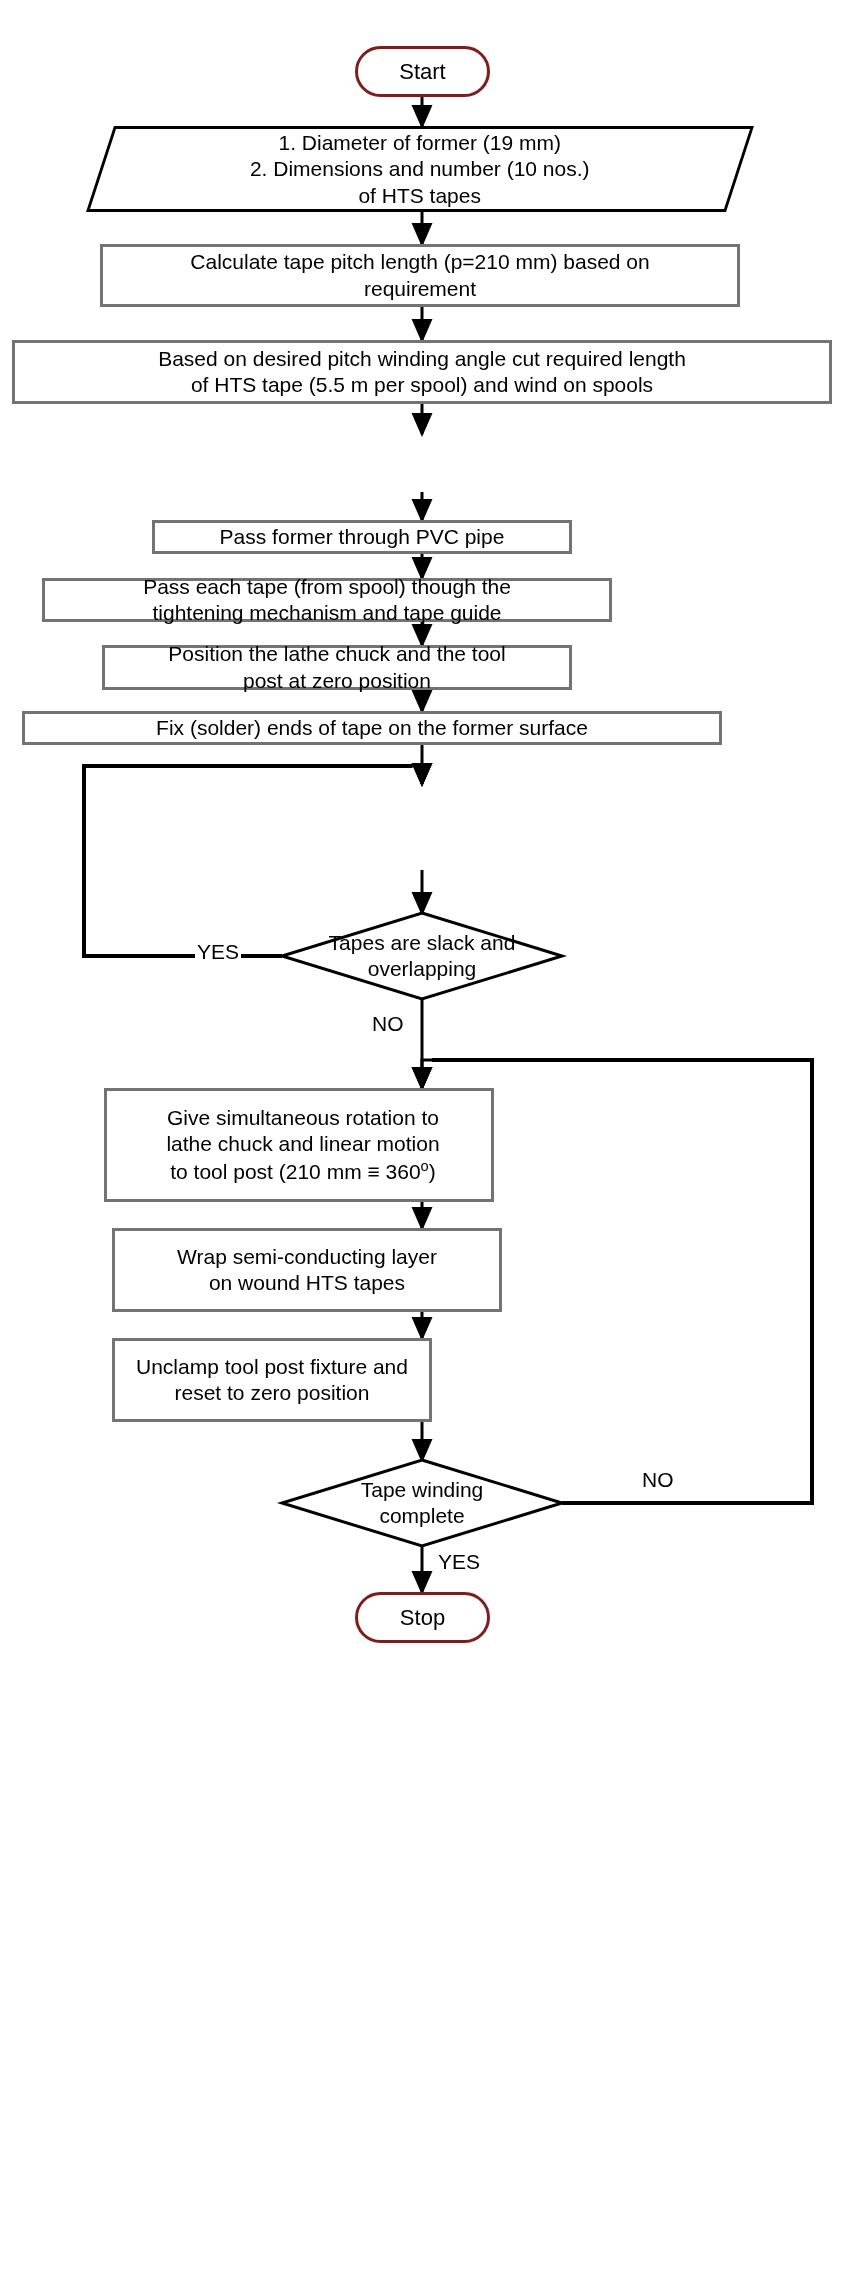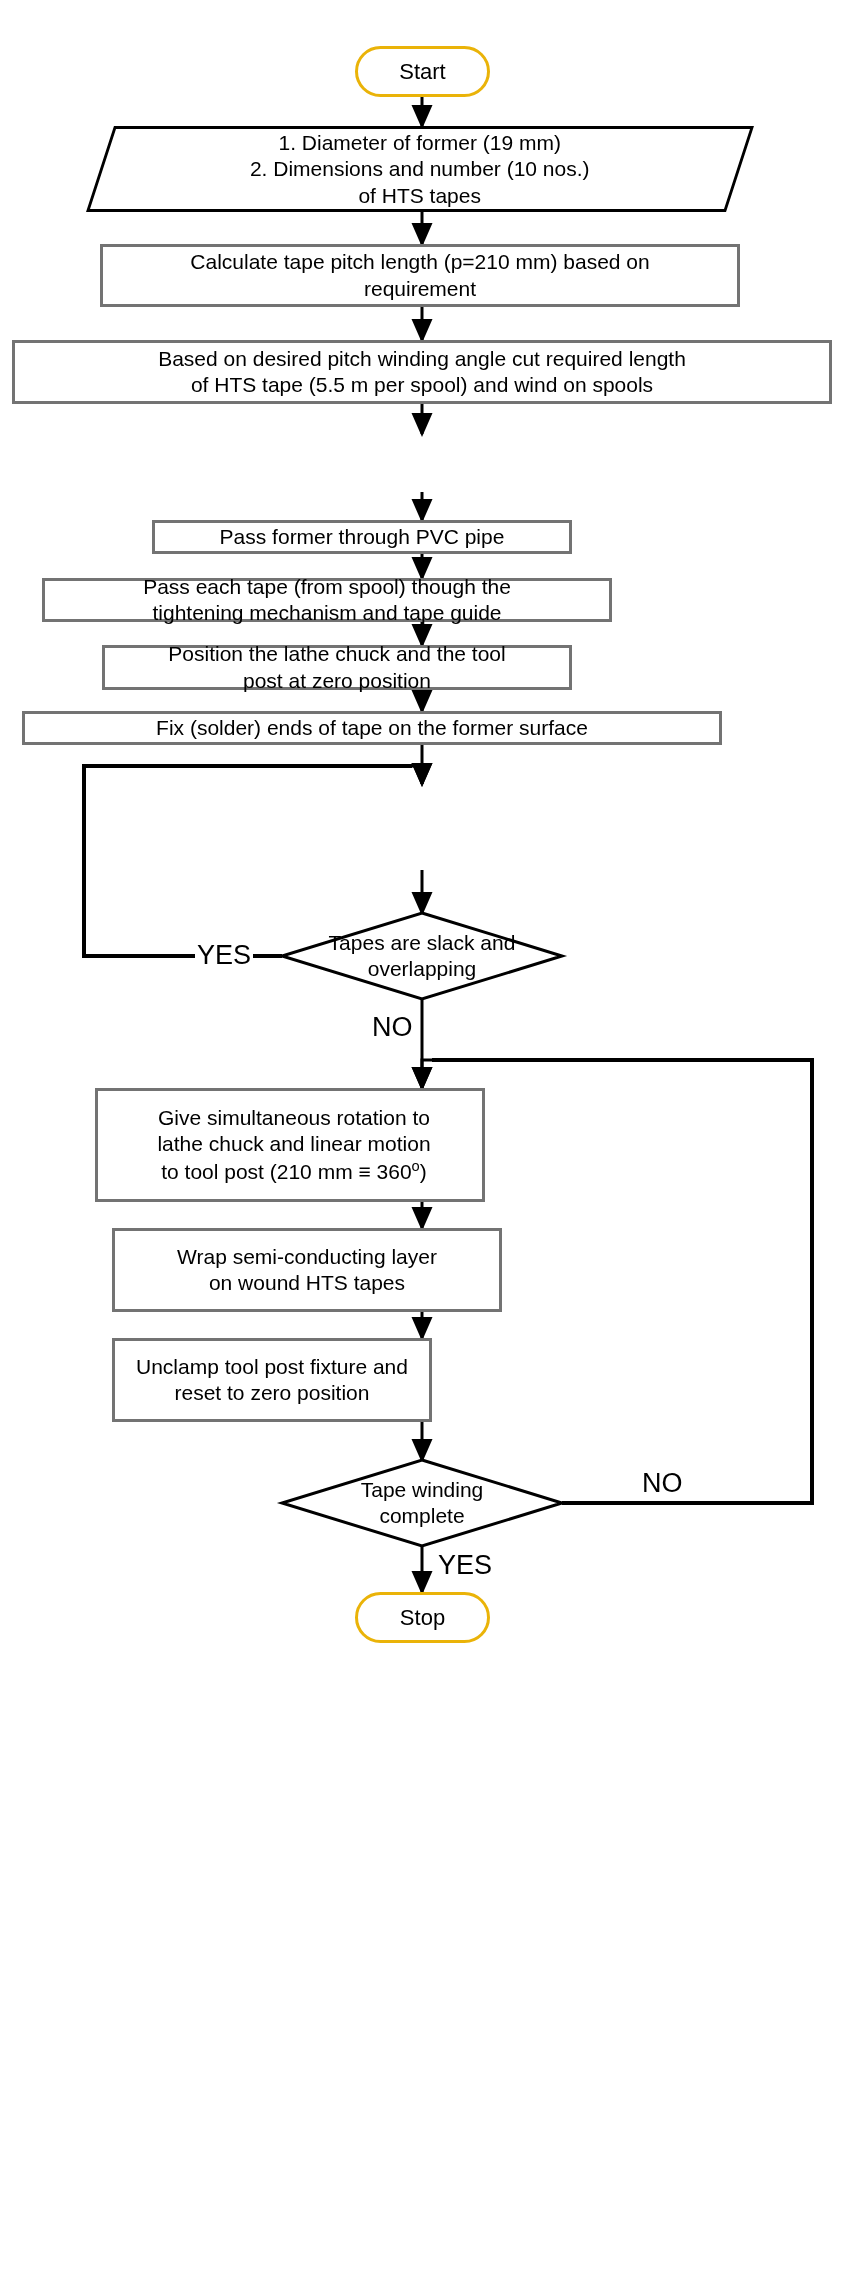--- a/index.html
+++ b/index.html
@@ -31,21 +31,21 @@
     line-height: 1.25;
     color: #000;
     background: #ffffff;
     white-space: pre-line;
   }
   .rect {
     border: 3px solid #737373;
     font-size: 21px;
   }
   .terminator {
-    border: 3px solid #eab308;
+    border: 3px solid #7f1d1d;
     border-radius: 999px;
     font-size: 22px;
   }
   .parallelogram {
     border: 3px solid #000;
     font-size: 21px;
     transform: skewX(-18deg);
   }
   .parallelogram > span {
     display: block;
@@ -62,21 +62,21 @@
     display: flex;
     align-items: center;
     justify-content: center;
     text-align: center;
     font-size: 21px;
     line-height: 1.25;
     white-space: pre-line;
   }
   .edge-label {
     position: absolute;
-    font-size: 27px;
+    font-size: 21px;
     background: #ffffff;
     padding: 0 2px;
   }
   svg.lines {
     position: absolute;
     left: 0; top: 0;
     width: 844px;
     height: 2296px;
     pointer-events: none;
   }
@@ -163,21 +163,21 @@
 
   <div class="diamond-wrap" style="left:282px; top:913px; width:280px; height:86px;">
     <div class="diamond-label">Tapes are slack and
 overlapping</div>
   </div>
 
   <div class="edge-label" style="left:195px; top:940px;">YES</div>
 
   <div class="edge-label" style="left:370px; top:1012px;">NO</div>
 
-  <div class="node rect" style="left:95px; top:1088px; width:390px; height:114px; flex-direction:column;padding-left:8px;">
+  <div class="node rect" style="left:104px; top:1088px; width:390px; height:114px; flex-direction:column;padding-left:8px;">
     <span><span>Give simultaneous rotation to
 lathe chuck and linear motion
 to tool post (210 mm ≡ 360</span><span class="sup">o</span><span>)</span></span>
   </div>
 
   <div class="node rect" style="left:112px; top:1228px; width:390px; height:84px;">Wrap semi-conducting layer
 on wound HTS tapes</div>
 
   <div class="node rect" style="left:112px; top:1338px; width:320px; height:84px;">Unclamp tool post fixture and
 reset to zero position</div>

